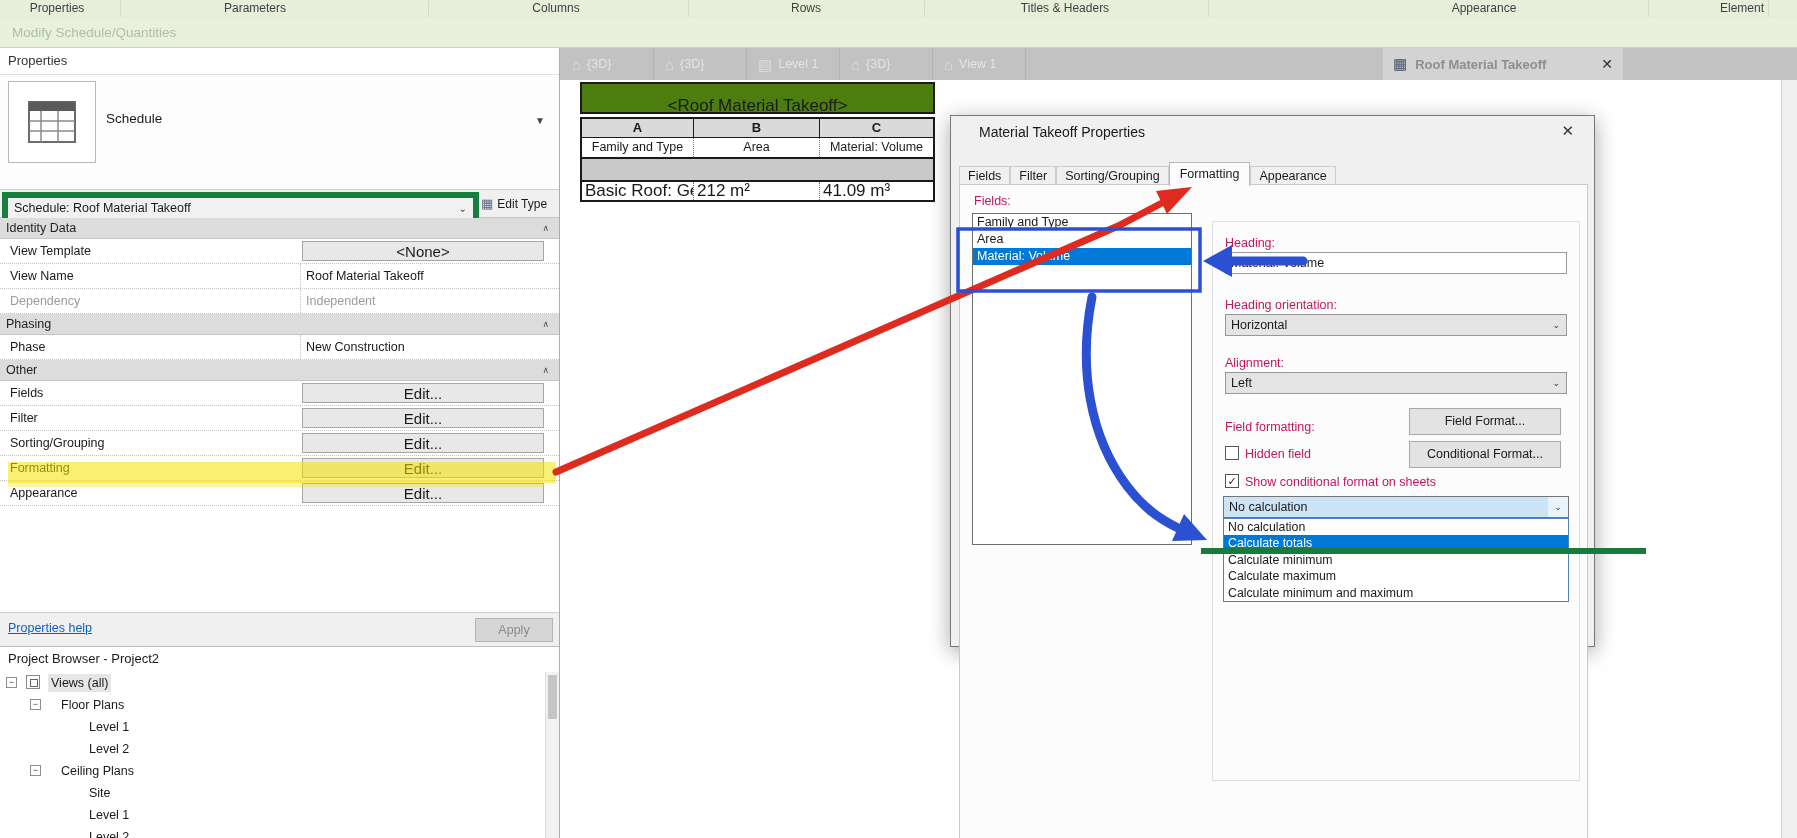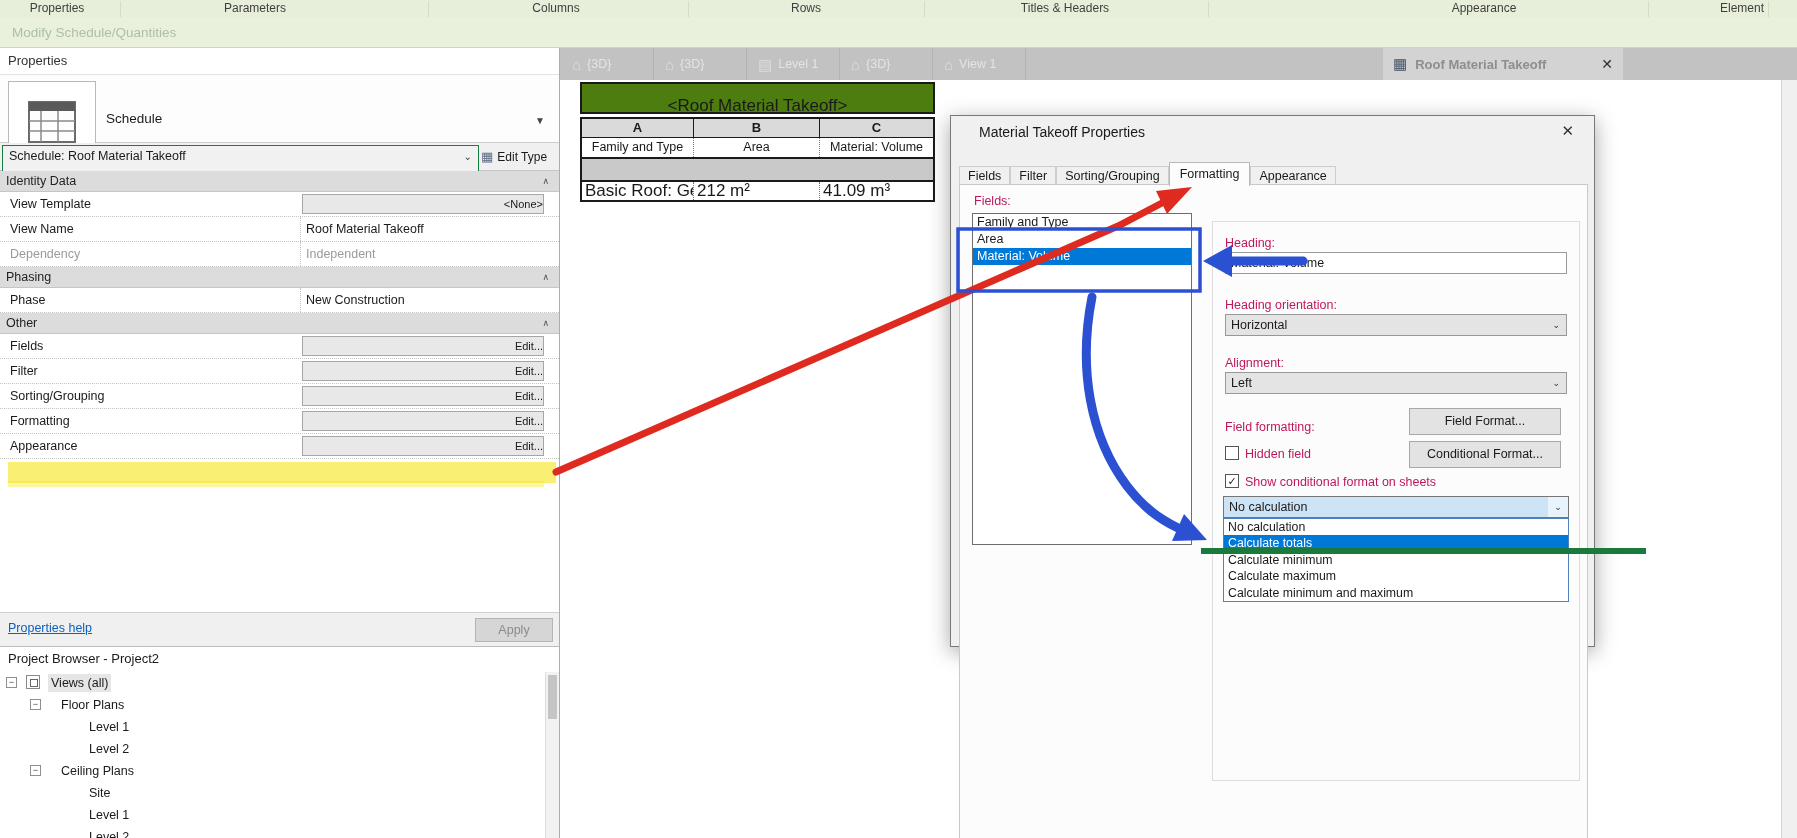--- a/index.html
+++ b/index.html
@@ -37,35 +37,35 @@
   #sch-names div:last-child { border-right:none; }
   #sch-gray { height:21px; background:#c9c9c9; border-left:2px solid #1a1a1a; border-right:2px solid #1a1a1a; }
   #sch-data { display:flex; height:22px; border:2px solid #1a1a1a; background:#fff; }
   #sch-data div { line-height:18px; font-size:17px; padding-left:3px; border-right:1px dotted #777; white-space:nowrap; overflow:hidden; }
   #sch-data div:last-child { border-right:none; }
   .colA { width:112px; } .colB { width:126px; } .colC { width:113px; flex:1; }
 
   
   #palette { position:absolute; left:0; top:48px; width:560px; height:790px; background:#fff; border-right:1px solid #adadad; z-index:5; }
   #pal-header { height:26px; line-height:26px; padding-left:8px; font-size:13px; color:#333; }
-  #typebox { position:relative; height:69px; background:#fdfdfd; border-top:1px solid #e3e3e3; border-bottom:1px solid #cdcdcd; }
+  #typebox { position:relative; height:116px; background:#fdfdfd; border-top:1px solid #e3e3e3; border-bottom:1px solid #cdcdcd; }
   #type-icon-btn { position:absolute; left:8px; top:6px; width:88px; height:82px; background:#fff; border:1px solid #b9b9b9; display:flex; align-items:center; justify-content:center; }
   #type-name { position:absolute; left:106px; top:36px; font-size:13.5px; }
   #type-dd { position:absolute; right:14px; top:40px; font-size:10px; color:#444; }
   #comborow { position:relative; height:28px; background:#f0f0f0; border-bottom:1px solid #c6c6c6; }
-  #inst-combo { position:absolute; left:2px; top:2px; right:80px; height:40px; background:#f1f1f1; border:1px solid #15803d; font-size:12.5px; line-height:21px; padding-left:6px; }
+  #inst-combo { position:absolute; left:2px; top:2px; right:80px; height:40px; background:#f1f1f1; border:6px solid #15803d; font-size:12.5px; line-height:21px; padding-left:6px; }
   #inst-combo .dd { position:absolute; right:6px; top:0; font-size:10px; color:#444; }
   #edit-type { position:absolute; right:2px; top:2px; width:76px; height:23px; display:flex; align-items:center; gap:4px; font-size:12px; }
   #edit-type .eticon { font-size:13px; color:#5b6b85; line-height:1; }
   .sec { height:21px; line-height:21px; background:#dcdcdc; padding-left:6px; font-size:12.5px; color:#1f1f1f; border-bottom:1px solid #c6c6c6; position:relative; }
   .sec .chev { position:absolute; right:10px; top:0; font-size:9px; color:#555; }
   .prow { height:25px; position:relative; border-bottom:1px dotted #c3c3c3; }
   .plabel { position:absolute; left:10px; top:0; line-height:24px; font-size:12.5px; }
   .pval { position:absolute; left:300px; right:14px; top:0; bottom:0; border-left:1px dotted #c3c3c3; padding-left:5px; line-height:24px; font-size:12.5px; white-space:nowrap; }
-  .pbtn { position:absolute; left:302px; right:15px; top:2px; bottom:2px; background:#e8e8e8; border:1px solid #a6a6a6; text-align:right; font-size:11px; line-height:19px; }
+  .pbtn { position:absolute; left:302px; right:15px; top:2px; bottom:2px; background:#e8e8e8; border:1px solid #a6a6a6; text-align:center; font-size:15px; line-height:19px; }
   .dim, .dim .plabel, .dim .pval { color:#9b9b9b; }
   #helpbar { position:absolute; left:0; top:564px; width:559px; height:34px; background:#f0f0f0; border-top:1px solid #d0d0d0; }
   #props-help { position:absolute; left:8px; top:8px; font-size:12.5px; color:#0b61c2; text-decoration:underline; }
   #apply-btn { position:absolute; right:6px; top:5px; width:78px; height:24px; background:#d6d6d6; border:1px solid #b4b4b4; color:#8b8b8b; font-size:12.5px; text-align:center; line-height:22px; }
   #pb-header { position:absolute; left:0; top:598px; width:559px; height:24px; line-height:24px; padding-left:8px; font-size:13px; border-top:1px solid #bdbdbd; background:#fff; }
   #pb-tree { position:absolute; left:0; top:624px; width:544px; }
   .trow { height:22px; position:relative; font-size:12.5px; }
   .tbox { position:absolute; top:5px; width:11px; height:11px; border:1px solid #8f8f8f; background:#fff; font-size:9px; line-height:9px; text-align:center; color:#444; }
   .tbox::before { content:"−"; }
   .views-icon { position:absolute; left:26px; top:3px; width:14px; height:14px; border:1px solid #8a8a8a; }

